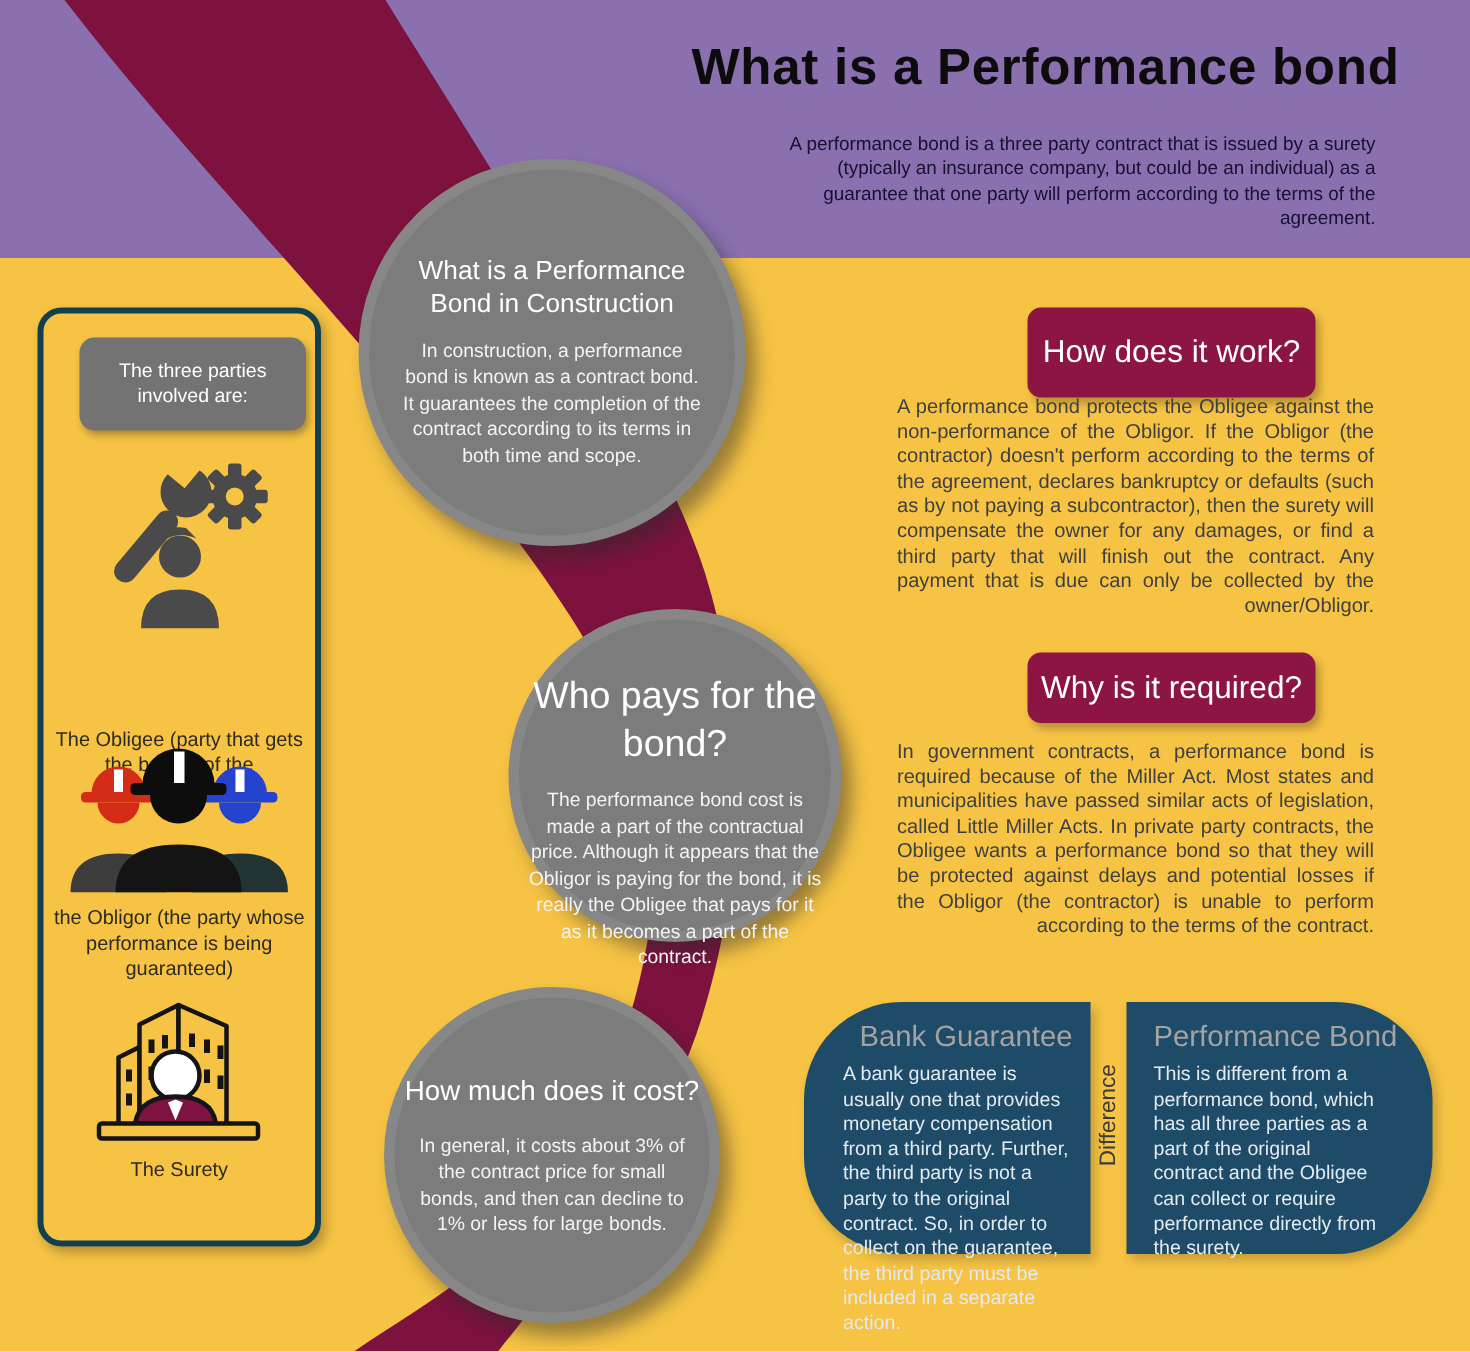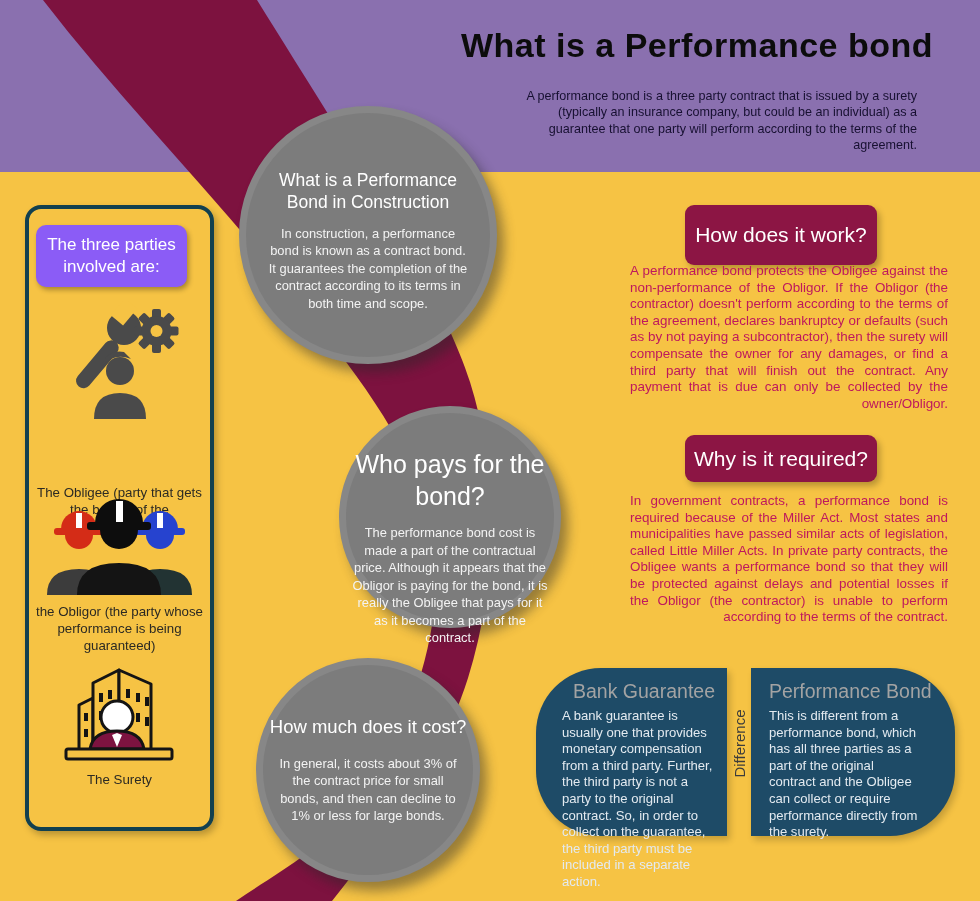--- a/index.html
+++ b/index.html
@@ -42,40 +42,40 @@
   .circle-2 .circle-body { margin:12px auto 0; width:198px; }
   .circle-3 .circle-body { margin:16px auto 0; width:182px; }
 
   
   .parties-panel {
     left:25px; top:205px; width:189px; height:626px; box-sizing:border-box;
     border:4px solid #12404F; border-radius:16px; z-index:4;
     box-shadow:3px 4px 7px rgba(0,0,0,0.25);
   }
   .parties-heading {
-    left:7px; top:16px; width:151px; height:62px; box-sizing:border-box;
-    background:#8b5cf6; border-radius:10px; color:#fff;
+    left:24px; top:16px; width:151px; height:62px; box-sizing:border-box;
+    background:#737373; border-radius:10px; color:#fff;
     display:flex; align-items:center; justify-content:center; text-align:center;
-    font-size:17px; line-height:1.3; padding:4px 8px;
+    font-size:13px; line-height:1.3; padding:4px 8px;
     box-shadow:2px 3px 5px rgba(0,0,0,0.3);
   }
   .party-icon { display:block; }
   .party-caption {
     left:2px; width:177px; text-align:center;
     font-size:13.3px; line-height:17px; color:#2c2a23;
   }
 
   
   .section-heading {
     width:192px; height:60px; background:#8C1544; border-radius:9px;
     color:#ffffff; display:flex; align-items:center; justify-content:center;
     font-size:21px; z-index:4; box-shadow:3px 4px 6px rgba(0,0,0,0.25);
   }
   .section-body {
-    left:630px; width:318px; font-size:13.4px; line-height:16.6px; color:#be185d;
+    left:598px; width:318px; font-size:13.4px; line-height:16.6px; color:#404040;
     text-align:justify; text-align-last:right; z-index:4;
   }
 
   
   .card {
     top:668px; height:168px; background:#1E4B67; color:#fff; z-index:4;
     box-sizing:border-box; box-shadow:3px 4px 7px rgba(0,0,0,0.2);
   }
   .card-left  { left:536px; width:191px; border-radius:65px 0 0 65px; }
   .card-right { left:751px; width:204px; border-radius:0 65px 65px 0; }

